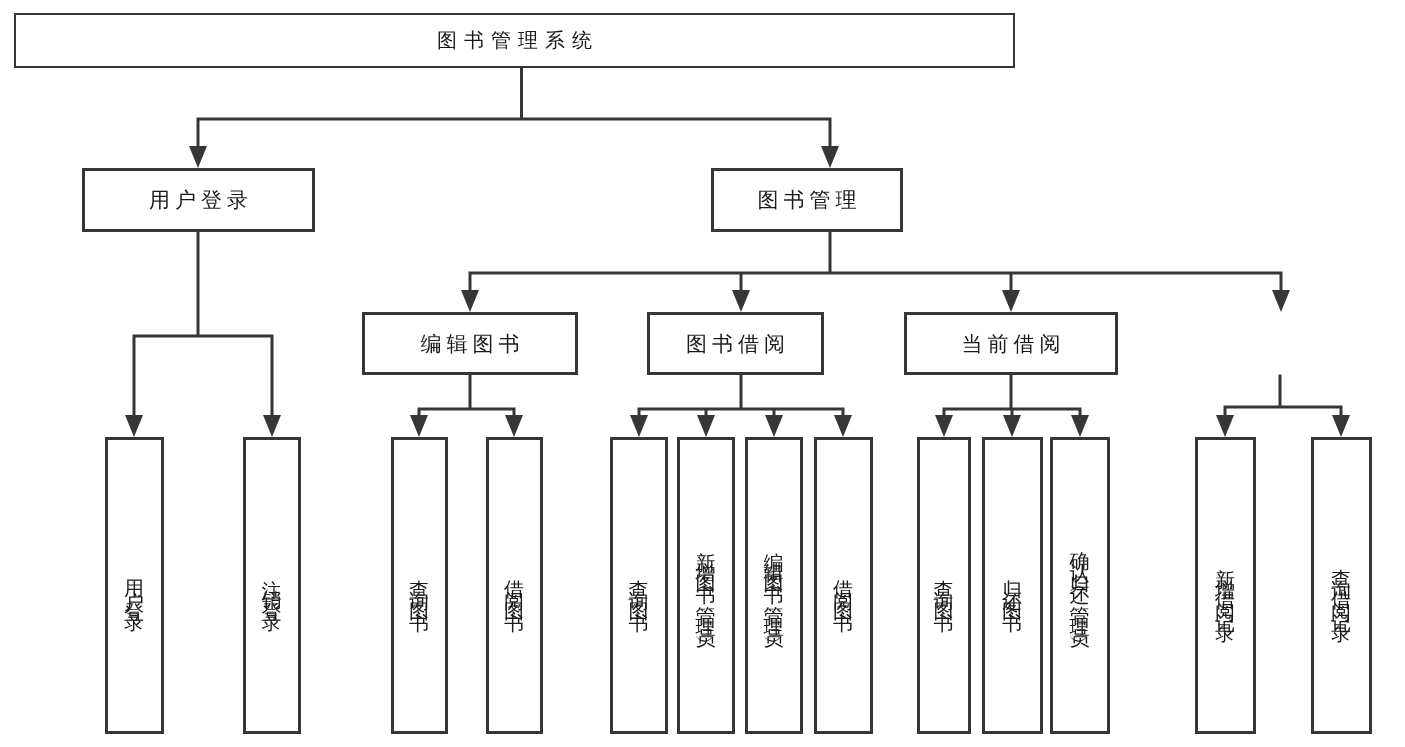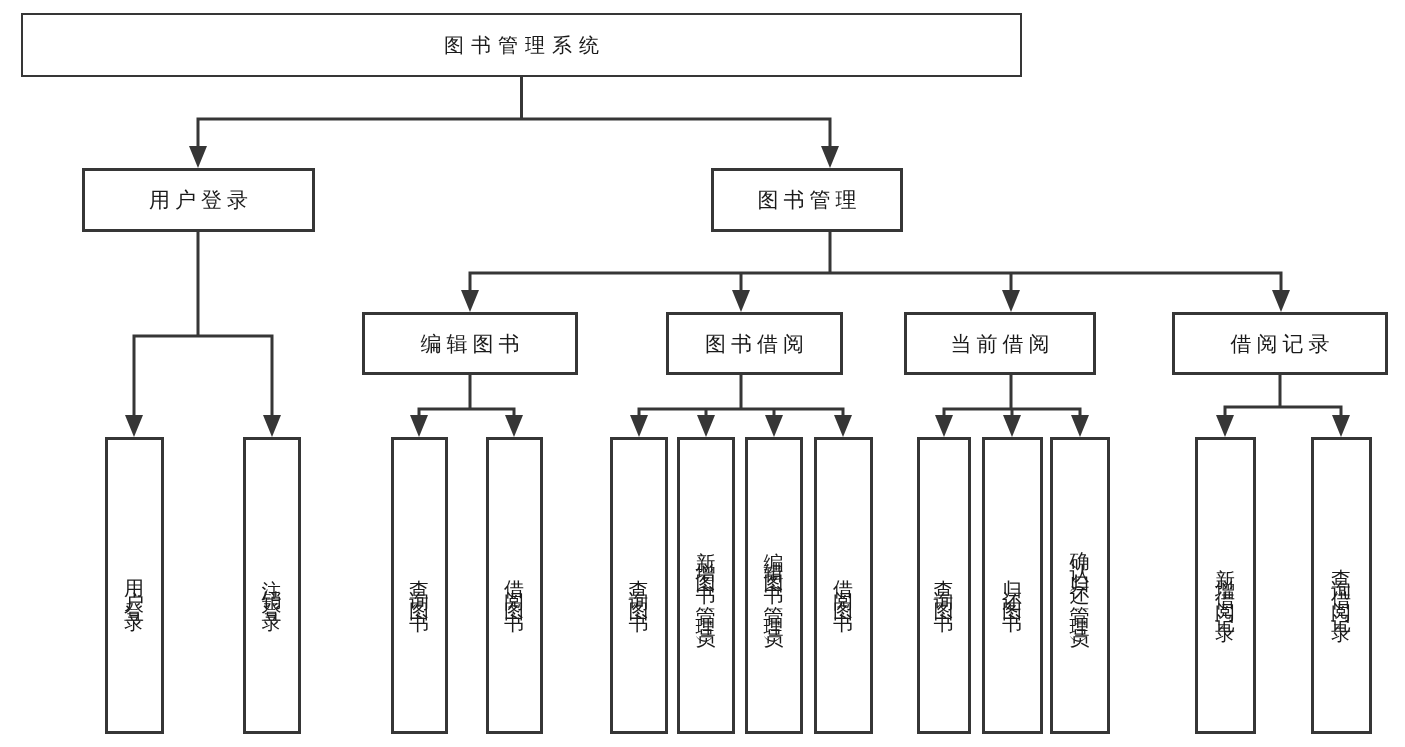--- a/index.html
+++ b/index.html
@@ -62,42 +62,39 @@
       <polygon class="head" points="1003,415 1021,415 1012,437"></polygon>
       <polygon class="head" points="1071,415 1089,415 1080,437"></polygon>
     </g>
     <g>
       <path class="wire" d="M1280 376 V407 M1225 407 H1341 M1225 407 V416 M1341 407 V416"></path>
       <polygon class="head" points="1216,415 1234,415 1225,437"></polygon>
       <polygon class="head" points="1332,415 1350,415 1341,437"></polygon>
     </g>
   </svg>
 
-  <div class="node root h" style="left:21px;top:13px;width:1001px;height:64px">
+  <div class="node root h" style="left:14px;top:13px;width:1001px;height:55px">
     <span>图书管理系统</span>
   </div>
 
   <div class="node h" style="left:82px;top:168px;width:233px;height:64px">
     <span>用户登录</span>
   </div>
   <div class="node h" style="left:711px;top:168px;width:192px;height:64px">
     <span>图书管理</span>
   </div>
 
   <div class="node h" style="left:362px;top:312px;width:216px;height:63px">
     <span>编辑图书</span>
   </div>
-  <div class="node h" style="left:666px;top:312px;width:177px;height:63px">
+  <div class="node h" style="left:647px;top:312px;width:177px;height:63px">
     <span>图书借阅</span>
   </div>
-  <div class="node h" style="left:904px;top:312px;width:192px;height:63px">
+  <div class="node h" style="left:904px;top:312px;width:214px;height:63px">
     <span>当前借阅</span>
-  </div>
-  <div class="node h" style="left:1172px;top:312px;width:216px;height:63px">
-    <span>借阅记录</span>
   </div>
 
   <div class="node v" style="left:105px;top:437px;width:59px;height:297px">
     <span>用户登录</span>
   </div>
   <div class="node v" style="left:243px;top:437px;width:58px;height:297px">
     <span>注销登录</span>
   </div>
 
   <div class="node v" style="left:391px;top:437px;width:57px;height:297px">

